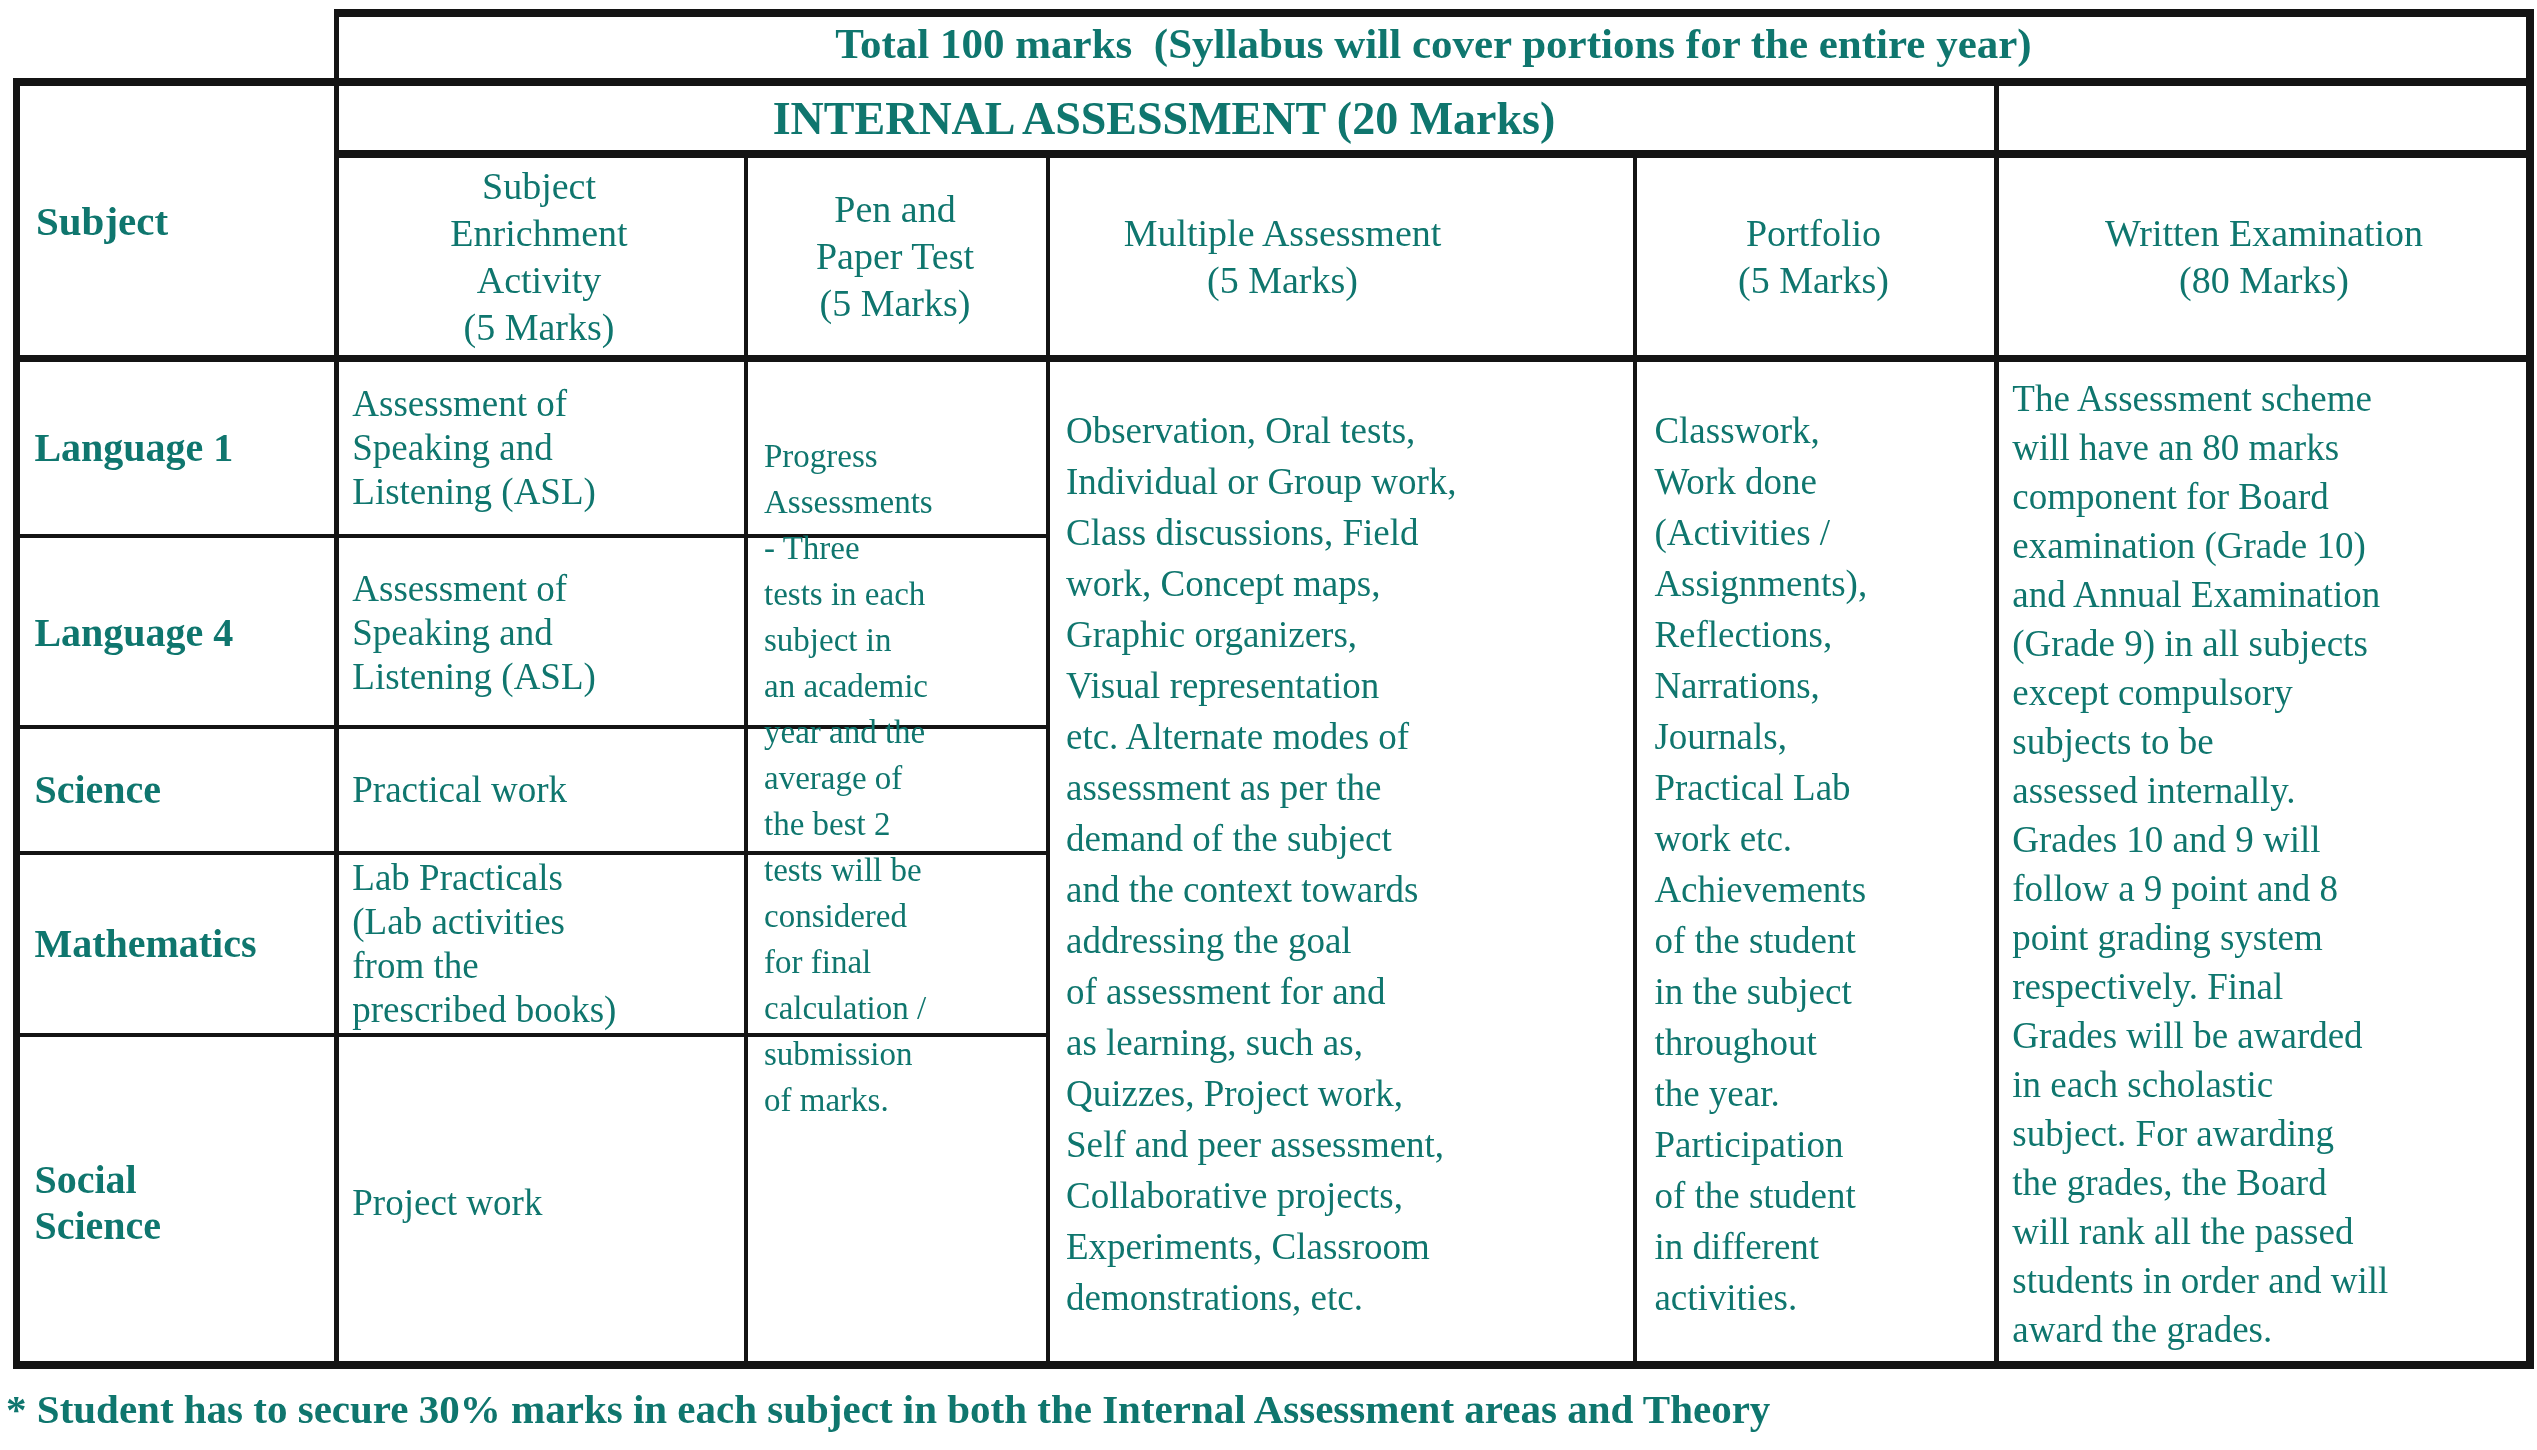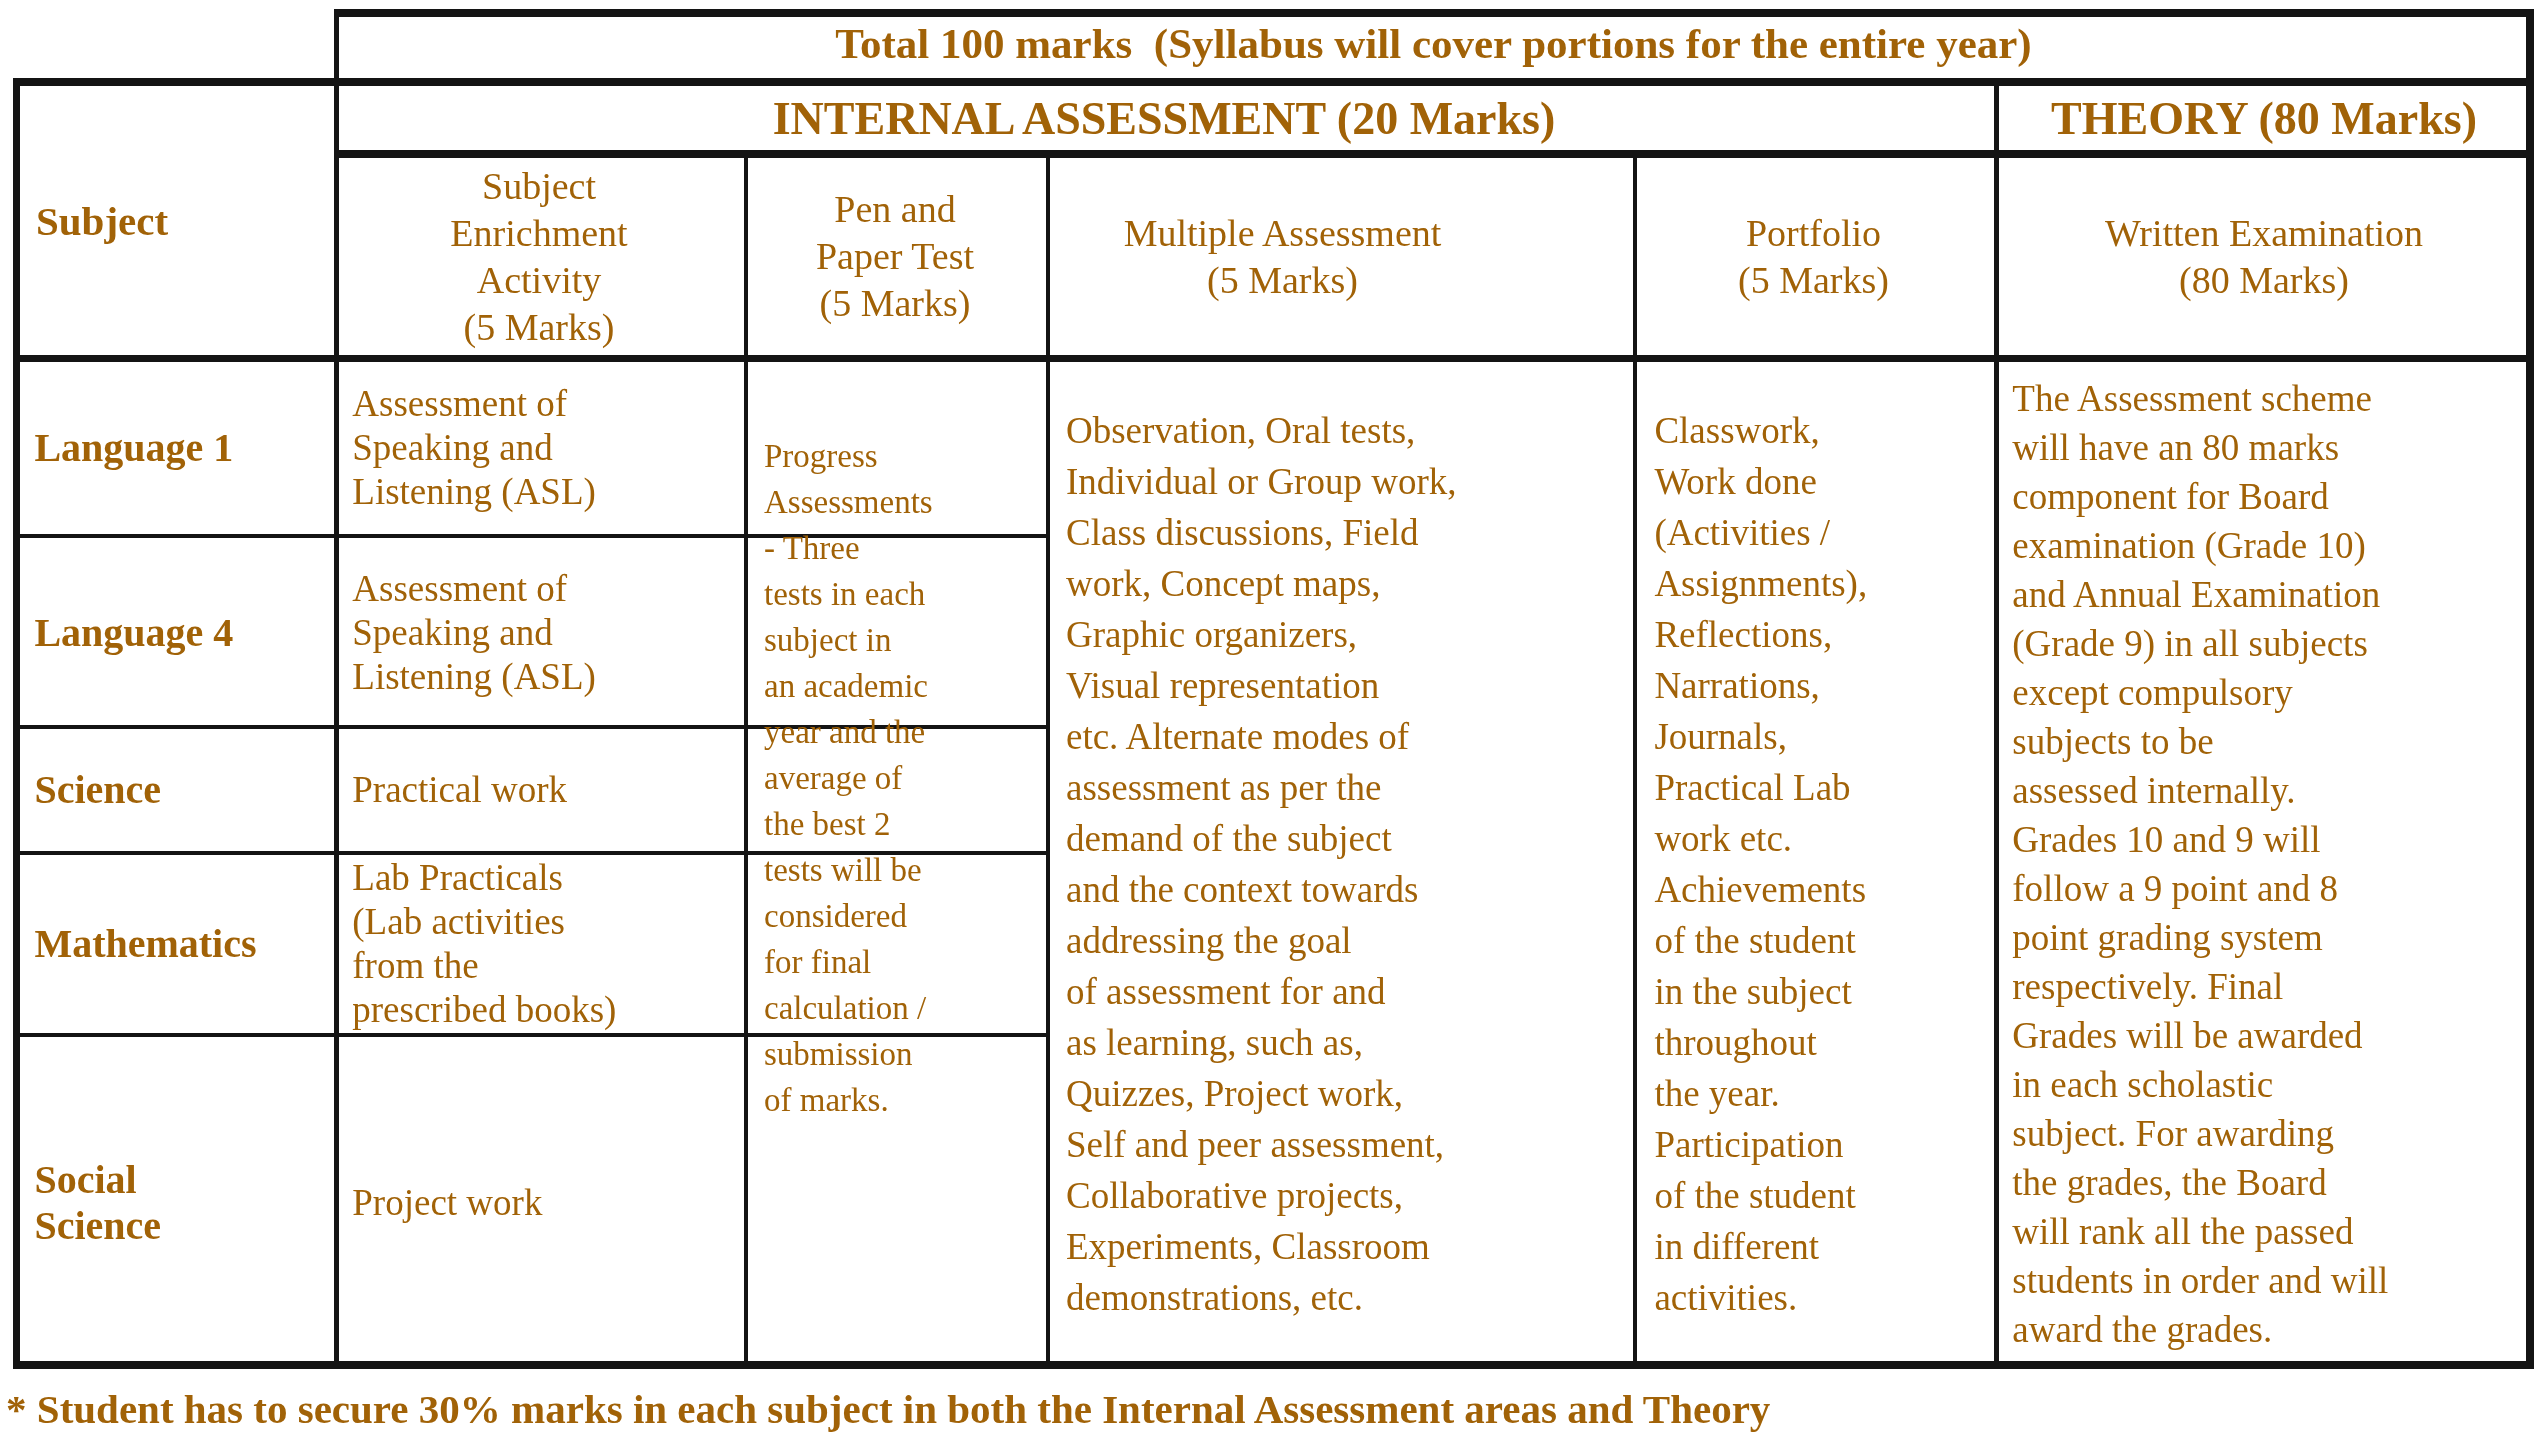--- a/index.html
+++ b/index.html
@@ -1,17 +1,17 @@
 <!DOCTYPE html>
 <html style="font-size:12.2px"><head>
 <meta charset="utf-8">
 <style>
   html,body{margin:0;padding:0;background:#ffffff;}
   #page{position:relative;width:2538px;height:1451px;background:#ffffff;
-        font-family:"Liberation Serif","DejaVu Serif",serif;color:#a16207;overflow:hidden;}
+        font-family:"Liberation Serif","DejaVu Serif",serif;color:#0f766e;overflow:hidden;}
   .line{position:absolute;background:#141414;}
   .cell{position:absolute;display:flex;align-items:center;box-sizing:border-box;}
   .cell-text{white-space:pre-wrap;}
   .center{justify-content:center;text-align:center;}
   .vtop{align-items:flex-start;}
   .bold{font-weight:bold;}
 
   
   #c-total   {left:334px;top:9.2px;width:2199px;height:69px;font-size:43px;}
   #c-internal{left:334px;top:82px;width:1660px;height:73px;font-size:46px;}
@@ -89,23 +89,20 @@
   <div class="line" id="v-c3"></div>
   <div class="line" id="v-c4"></div>
   <div class="line" id="v-c5"></div>
   <div class="line" id="v-right"></div>
 
   <div class="cell center bold" id="c-total">
     <span class="cell-text">Total 100 marks  (Syllabus will cover portions for the entire year)</span>
   </div>
   <div class="cell center bold" id="c-internal">
     <span class="cell-text">INTERNAL ASSESSMENT (20 Marks)</span>
-  </div>
-  <div class="cell center bold" id="c-theory">
-    <span class="cell-text">THEORY (80 Marks)</span>
   </div>
 
   <div class="cell bold" id="c-subject">
     <span class="cell-text">Subject</span>
   </div>
   <div class="cell center colhead" id="c-h-enrich">
     <span class="cell-text">Subject
 Enrichment
 Activity
 (5 Marks)</span>

